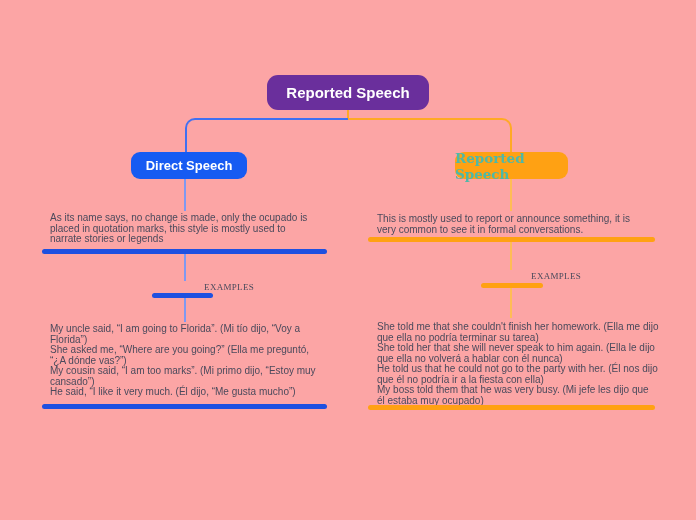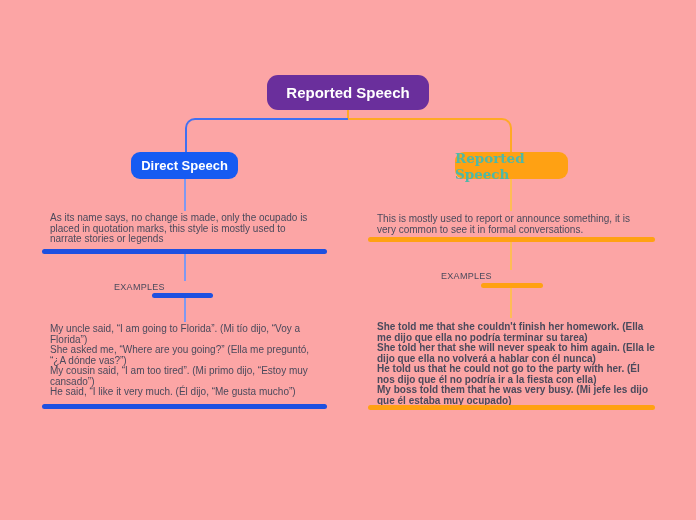--- a/index.html
+++ b/index.html
@@ -11,21 +11,21 @@
   }
   .node{
     position:absolute;display:flex;align-items:center;justify-content:center;
     border-radius:9px;font-weight:bold;box-sizing:border-box;cursor:pointer;
   }
   .node-root{
     left:267px;top:75px;width:162px;height:35px;
     background:#6A2F9C;color:#ffffff;font-size:15px;border-radius:11px;
   }
   .node-direct{
-    left:131px;top:152px;width:107px;height:27px;
+    left:131px;top:152px;width:116px;height:27px;
     background:#165BF2;color:#ffffff;font-size:13px;text-align:center;
   }
   .node-reported{
     left:455px;top:152px;width:113px;height:27px;
     background:#FFA113;color:#4FB8A8;font-size:13.5px;
     font-family:"DejaVu Serif",serif;
   }
   .stub{position:absolute;width:2px;}
   .stub-blue{background:#7E99F2;}
   .stub-orange{background:#FFBC55;}
@@ -43,22 +43,22 @@
   }
   .topic-text{
     position:absolute;font-size:10px;line-height:10.5px;color:#4A4A5C;
     cursor:pointer;
   }
   .examples-text{white-space:pre-line;}
   .bar{position:absolute;height:5px;border-radius:3px;}
   .bar-blue{background:#1E50E0;}
   .bar-orange{background:#FFA113;}
   .examples-label{
-    position:absolute;width:140px;text-align:left;
-    font-size:9px;letter-spacing:0.3px;color:#4A4A5C;cursor:pointer;
+    position:absolute;width:140px;text-align:right;
+    font-size:9px;letter-spacing:0.3px;color:#4A4A5C;cursor:pointer;font-family:Liberation Serif, serif;
   }
 </style>
 </head>
 <body>
 
 <div class="canvas">
 
   <div class="node node-root">
     <span>Reported Speech</span>
   </div>
@@ -78,39 +78,39 @@
 
   <div class="stub stub-blue" style="left:184px;top:254px;height:27px;"></div>
 
   <div class="examples-label" style="left:114px;top:282px;">EXAMPLES</div>
   <div class="bar bar-blue" style="left:152px;top:293px;width:61px;"></div>
 
   <div class="stub stub-blue" style="left:184px;top:298px;height:24px;"></div>
 
   <div class="topic-text examples-text" style="left:50px;top:324px;width:268px;">My uncle said, “I am going to Florida”. (Mi tío dijo, “Voy a Florida”)
 She asked me, “Where are you going?” (Ella me preguntó, “¿A dónde vas?”)
-My cousin said, “I am too tired”. (Mi primo dijo, “Estoy muy cansado”)
+My cousin said, “I am too marks”. (Mi primo dijo, “Estoy muy cansado”)
 He said, “I like it very much. (Él dijo, “Me gusta mucho”)</div>
   <div class="bar bar-blue" style="left:42px;top:404px;width:285px;"></div>
 
   <div class="node node-reported">
     <span>Reported Speech</span>
   </div>
 
   <div class="stub stub-orange" style="left:510px;top:179px;height:32px;"></div>
 
   <div class="topic-text" style="left:377px;top:214px;width:272px;">This is mostly used to report or announce something, it is very common to see it in formal conversations.</div>
   <div class="bar bar-orange" style="left:368px;top:237px;width:287px;"></div>
 
   <div class="stub stub-orange" style="left:510px;top:242px;height:28px;"></div>
 
   <div class="examples-label" style="left:441px;top:271px;">EXAMPLES</div>
   <div class="bar bar-orange" style="left:481px;top:283px;width:62px;"></div>
 
   <div class="stub stub-orange" style="left:510px;top:288px;height:30px;"></div>
 
-  <div class="topic-text examples-text" style="left:377px;top:322px;width:282px;font-weight:bold;">She told me that she couldn't finish her homework. (Ella me dijo que ella no podría terminar su tarea)
+  <div class="topic-text examples-text" style="left:377px;top:322px;width:282px;">She told me that she couldn't finish her homework. (Ella me dijo que ella no podría terminar su tarea)
 She told her that she will never speak to him again. (Ella le dijo que ella no volverá a hablar con él nunca)
 He told us that he could not go to the party with her. (Él nos dijo que él no podría ir a la fiesta con ella)
 My boss told them that he was very busy. (Mi jefe les dijo que él estaba muy ocupado)</div>
   <div class="bar bar-orange" style="left:368px;top:405px;width:287px;"></div>
 
 </div>
 
 </body></html>

